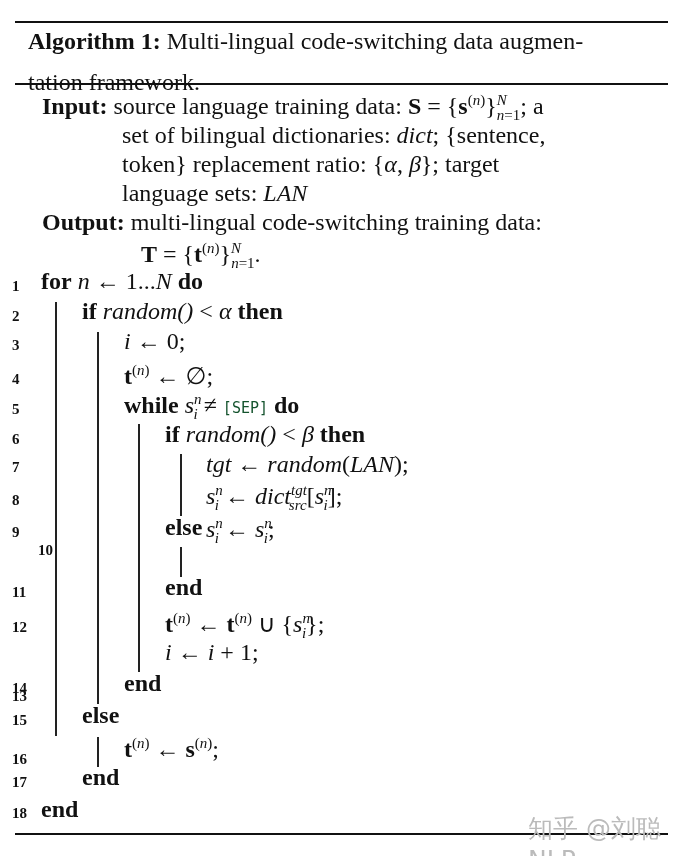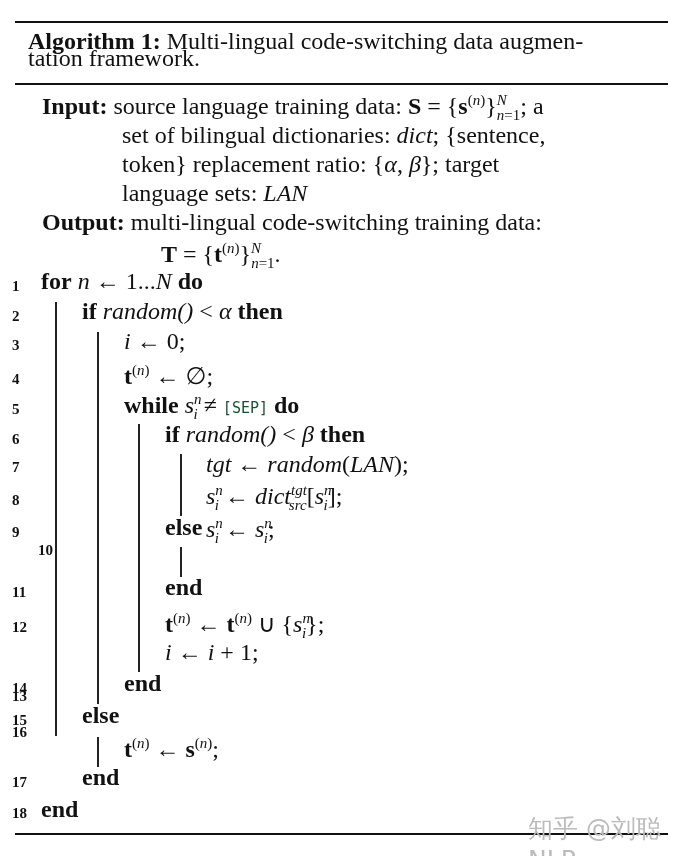--- a/index.html
+++ b/index.html
@@ -19,53 +19,53 @@
   .wm { position:absolute; left:528px; top:812px; font-family:"DejaVu Sans", sans-serif; font-size:25px; color:#bbb; letter-spacing:0; }
 </style>
 </head>
 <body>
 
 <div class="rule" style="top:21px;height:2px;"></div>
 <div class="abs cap" style="top:27px;">
   <b>Algorithm 1:</b>
   <span>Multi-lingual code-switching data augmen-</span>
 </div>
-<div class="abs cap" style="top:44px;text-align:right;">tation framework.</div>
+<div class="abs cap" style="top:68px;text-align:right;">tation framework.</div>
 <div class="rule" style="top:83px;height:1.5px;"></div>
 
 <div class="abs io" style="left:42px;top:92px;">
   <b>Input:</b>
   <span> source language training data: <b>S</b> = {<b>s</b><sup>(<i class="m">n</i>)</sup>}<sup><i class="m">N</i></sup><sub style="margin-left:-10px;"><i class="m">n</i>=1</sub>; a</span>
 </div>
 <div class="abs io" style="left:122px;top:121px;">set of bilingual dictionaries: <i class="m">dict</i>; {sentence,</div>
 <div class="abs io" style="left:122px;top:150px;">token} replacement ratio: {<i class="m">α</i>, <i class="m">β</i>}; target</div>
 <div class="abs io" style="left:122px;top:179px;">language sets: <i class="m">LAN</i></div>
 
 <div class="abs io" style="left:42px;top:208px;">
   <b>Output:</b>
   <span>multi-lingual code-switching training data:</span>
 </div>
-<div class="abs io" style="left:141px;top:240px;margin-left:20px;"><b>T</b> = {<b>t</b><sup>(<i class="m">n</i>)</sup>}<sup><i class="m">N</i></sup><sub style="margin-left:-10px;"><i class="m">n</i>=1</sub>.</div>
+<div class="abs io" style="left:141px;top:240px;"><b>T</b> = {<b>t</b><sup>(<i class="m">n</i>)</sup>}<sup><i class="m">N</i></sup><sub style="margin-left:-10px;"><i class="m">n</i>=1</sub>.</div>
 
 <div class="ln" style="top:278px;">1</div>
 <div class="ln" style="top:308px;">2</div>
 <div class="ln" style="top:337px;">3</div>
 <div class="ln" style="top:371px;">4</div>
 <div class="ln" style="top:401px;">5</div>
 <div class="ln" style="top:431px;">6</div>
 <div class="ln" style="top:459px;">7</div>
 <div class="ln" style="top:492px;">8</div>
 <div class="ln" style="top:524px;">9</div>
 <div class="ln" style="top:542px;margin-left:26px;">10</div>
 <div class="ln" style="top:584px;">11</div>
 <div class="ln" style="top:619px;">12</div>
 <div class="ln" style="top:648px;margin-top:40px;">13</div>
 <div class="ln" style="top:680px;">14</div>
 <div class="ln" style="top:712px;">15</div>
-<div class="ln" style="top:724px;">16</div>
+<div class="ln" style="top:751px;">16</div>
 <div class="ln" style="top:774px;">17</div>
 <div class="ln" style="top:805px;">18</div>
 
 <div class="vl" style="left:55px;top:302px;height:434px;"></div>
 <div class="vl" style="left:97px;top:332px;height:372px;"></div>
 <div class="vl" style="left:97px;top:737px;height:30px;"></div>
 <div class="vl" style="left:138px;top:424px;height:248px;"></div>
 <div class="vl" style="left:180px;top:454px;height:62px;"></div>
 <div class="vl" style="left:180px;top:547px;height:30px;"></div>
 

